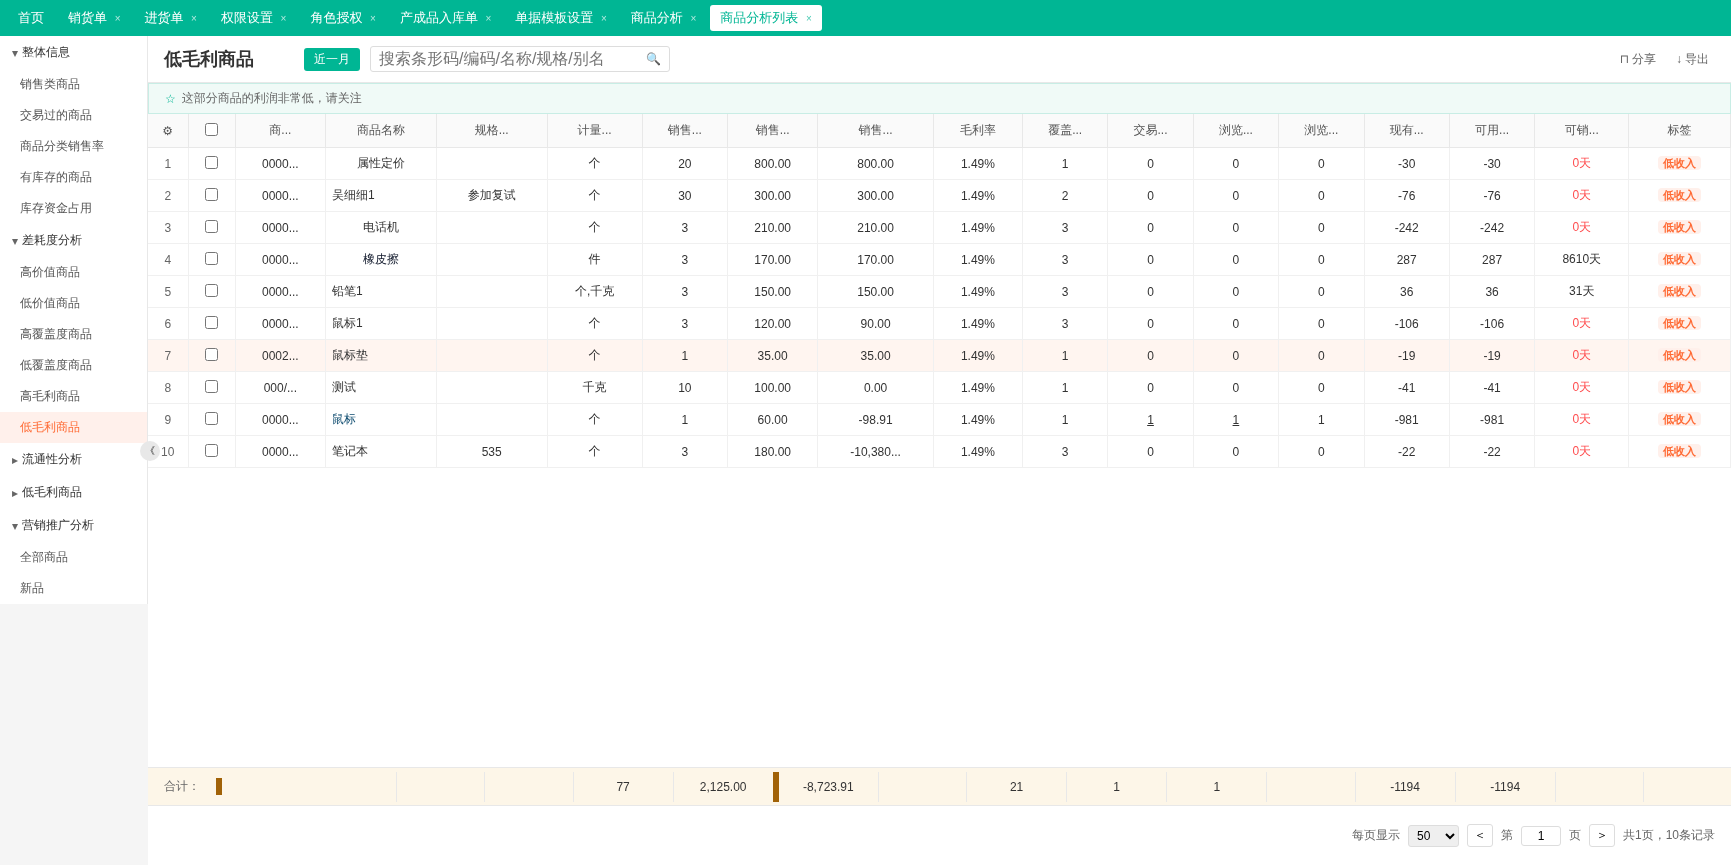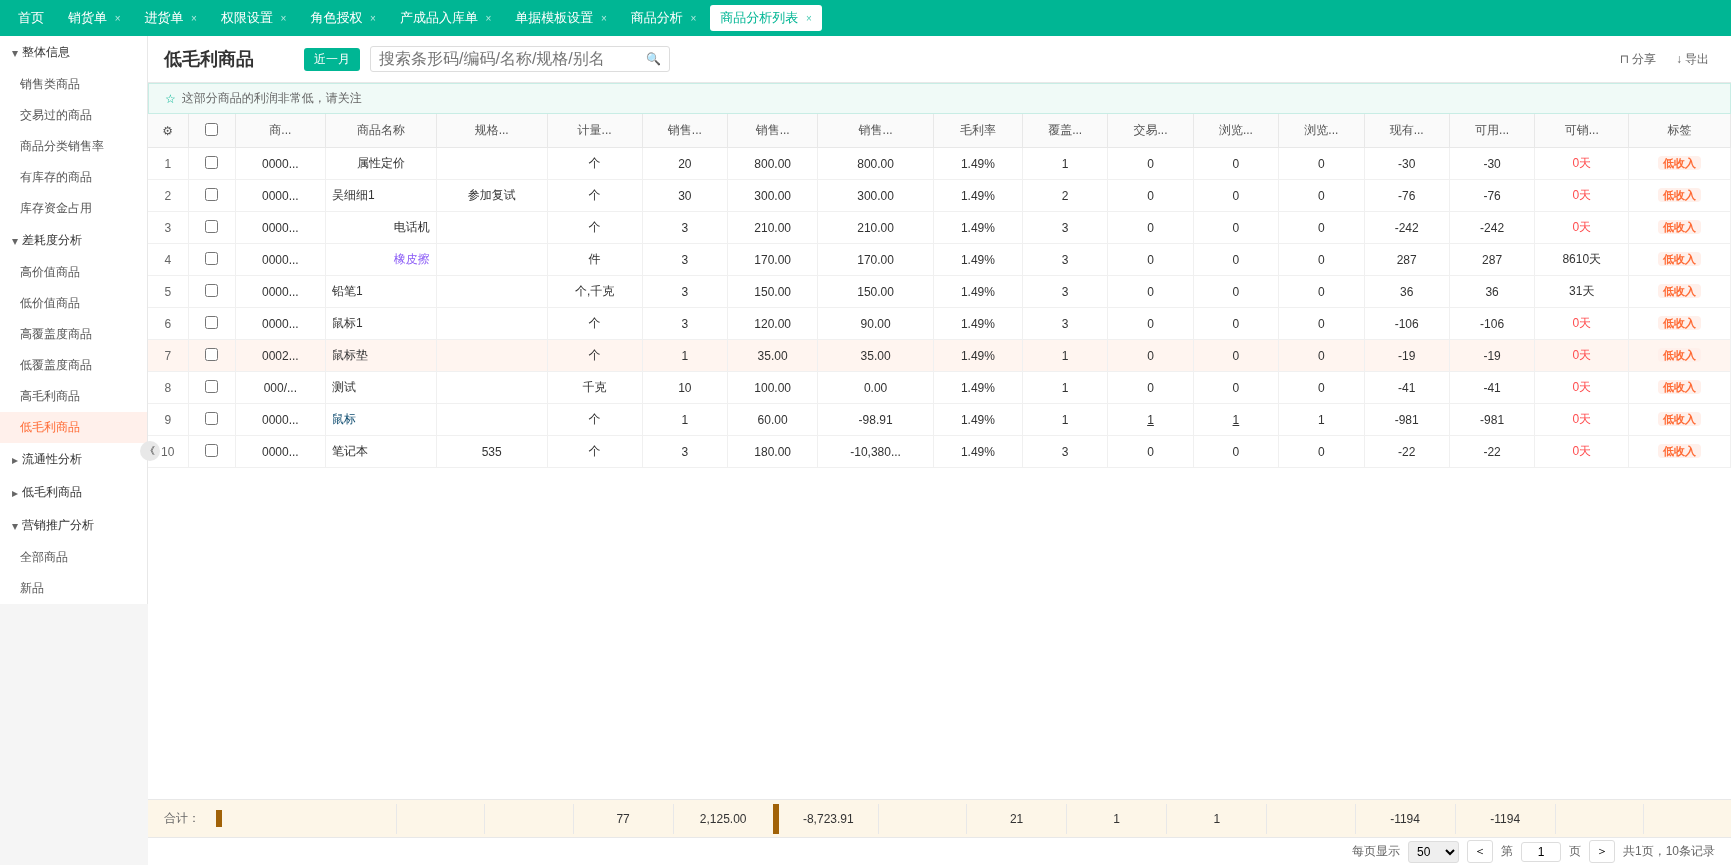--- a/index.html
+++ b/index.html
@@ -180,21 +180,21 @@
       font-size: 11px;
       font-weight: bold;
     }
     .link-underline { text-decoration: underline; color: #333; cursor: pointer; }
     .col-index { color: #666; }
 
     
     .pagination-bar {
       background: #fff;
       border-top: 1px solid #e8e8e8;
-      padding: 2px 16px;
+      padding: 18px 16px;
       display: flex;
       align-items: center;
       justify-content: flex-end;
       gap: 8px;
       font-size: 12px;
       color: #666;
     }
     .page-size-select {
       border: 1px solid #ddd;
       border-radius: 3px;
@@ -403,41 +403,41 @@
       <td>0</td>
       <td>-76</td>
       <td>-76</td>
       <td style="color:#ff4d4f;">0天</td>
       <td><span class="tag-low-income">低收入</span></td>
     </tr>
             <tr>
       <td class="col-index">3</td>
       <td><input type="checkbox" style=""></td>
       <td>0000...</td>
-      <td style="text-align:right; cursor:pointer; color:#333;">电话机</td>
+      <td style="text-align:center; cursor:pointer; color:#333;">电话机</td>
       <td></td>
       <td>个</td>
       <td>3</td>
       <td>210.00</td>
       <td>210.00</td>
       <td>1.49%</td>
       <td>3</td>
       <td class="">0</td>
       <td class="">0</td>
       <td>0</td>
       <td>-242</td>
       <td>-242</td>
       <td style="color:#ff4d4f;">0天</td>
       <td><span class="tag-low-income">低收入</span></td>
     </tr>
             <tr>
       <td class="col-index">4</td>
       <td><input type="checkbox" style=""></td>
       <td>0000...</td>
-      <td style="text-align:right; cursor:pointer; color:#8b5cf6;">橡皮擦</td>
+      <td style="text-align:center; cursor:pointer; color:#0f172a;">橡皮擦</td>
       <td></td>
       <td>件</td>
       <td>3</td>
       <td>170.00</td>
       <td>170.00</td>
       <td>1.49%</td>
       <td>3</td>
       <td class="">0</td>
       <td class="">0</td>
       <td>0</td>

